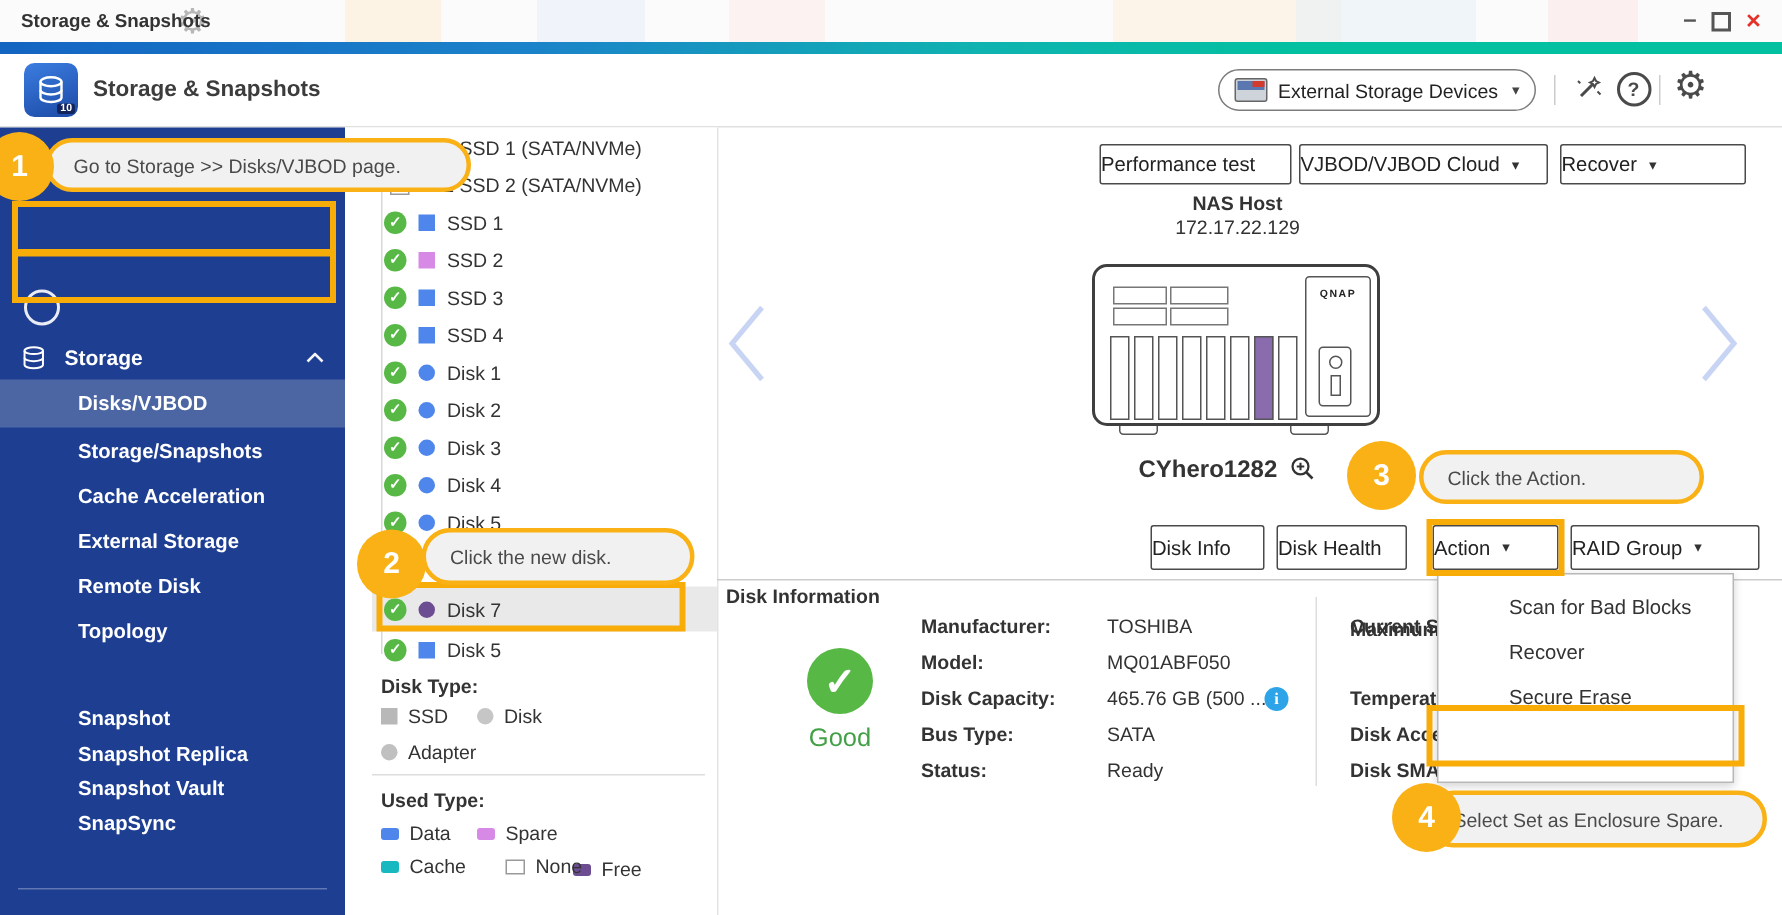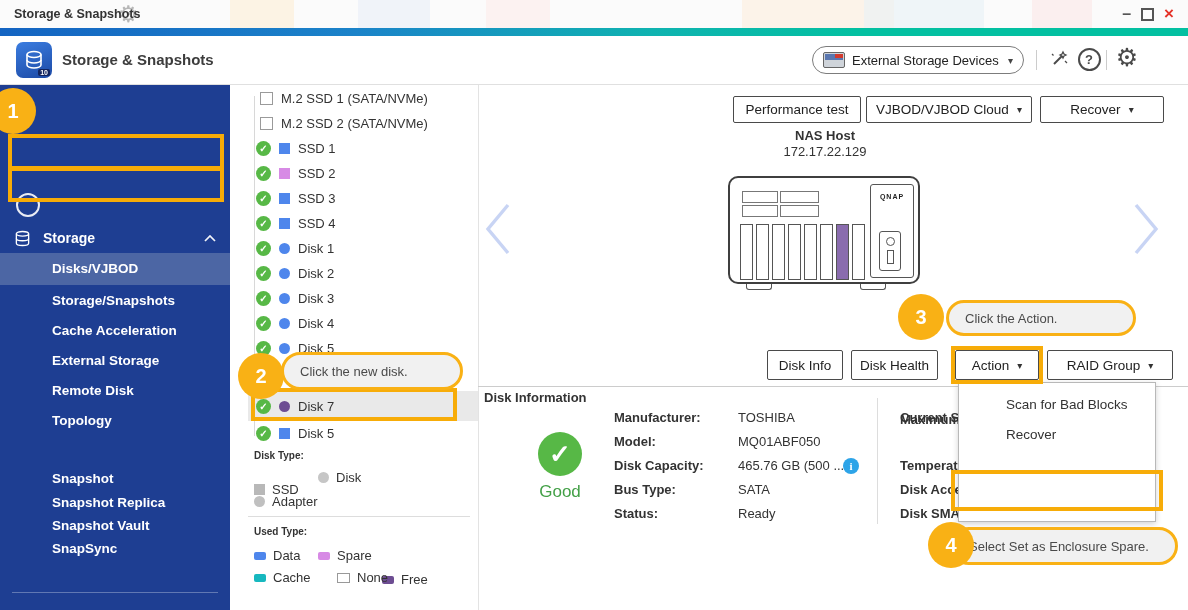--- a/index.html
+++ b/index.html
@@ -61,31 +61,31 @@
   .midpanel{left:230px;top:85px;width:248px;height:525px;background:#fff;border-right:1px solid #e3e3e3;}
   .treeline{position:absolute;left:254px;top:96px;width:1px;height:340px;background:#d8d8d8;}
   .drow{position:absolute;left:248px;width:230px;height:24px;display:flex;align-items:center;cursor:pointer;}
   .drow .chk{width:15px;height:15px;border-radius:50%;background:#57b846;color:#fff;font-size:10px;font-weight:bold;
              display:flex;align-items:center;justify-content:center;margin-left:8px;}
   .drow .cbox{width:11px;height:11px;border:1.5px solid #9a9a9a;background:#fff;margin-left:12px;}
   .drow .mark{width:11px;height:11px;margin-left:8px;}
   .drow .mark.ci{border-radius:50%;}
   .drow .dlabel{margin-left:8px;font-size:13px;color:#333;white-space:nowrap;}
   .selrow-bg{position:absolute;left:248px;top:391px;width:230px;height:30px;background:#e9e9e9;}
-  .legend-title{position:absolute;left:254px;font-size:10px;font-weight:bold;color:#333;}
+  .legend-title{position:absolute;left:254px;font-size:13px;font-weight:bold;color:#333;}
   .leg-item{position:absolute;display:flex;align-items:center;gap:7px;font-size:13px;color:#333;}
   .sw-sq{width:11px;height:11px;}
   .sw-ci{width:11px;height:11px;border-radius:50%;}
   .sw-bar{width:12px;height:8px;border-radius:2px;}
   .sw-none{width:11px;height:8px;border:1px solid #999;background:#fff;}
   .mid-div{position:absolute;left:248px;top:516px;width:222px;height:1px;background:#ddd;}
 
   
   .btn{position:absolute;border:1px solid #4a4a4a;border-radius:2px;background:#fff;font-size:13.5px;color:#222;
-       display:flex;align-items:center;justify-content:center;gap:8px;cursor:pointer;box-sizing:border-box;}
+       display:flex;align-items:center;gap:8px;cursor:pointer;box-sizing:border-box;}
   .btn .caret{font-size:10px;color:#333;}
   .ctext{text-align:center;}
   .nas{position:absolute;left:728px;top:176px;width:192px;height:108px;border:2px solid #3f3f3f;border-radius:10px;background:#fff;box-sizing:border-box;}
   .m2slot{position:absolute;border:1px solid #777;background:#fff;}
   .bays{position:absolute;left:10px;top:46px;display:flex;gap:3px;}
   .bay{width:13px;height:56px;border:1.5px solid #555;box-sizing:border-box;background:#fff;}
   .nas-rp{position:absolute;left:140px;top:6px;width:44px;height:94px;border:1.5px solid #555;border-radius:3px;box-sizing:border-box;}
   .nas-brand{position:absolute;left:0;top:8px;width:100%;text-align:center;font-size:7px;font-weight:bold;
              letter-spacing:1px;color:#222;}
   .nas-ctl{position:absolute;left:8px;top:46px;width:22px;height:40px;border:1.5px solid #555;border-radius:3px;box-sizing:border-box;}
@@ -287,21 +287,21 @@
   </div>
   <div class="drow" style="top:421px;">
     <span class="chk">✓</span>
     <span class="mark" style="background: rgb(78, 134, 236);"></span>
     <span class="dlabel">Disk 5</span>
   </div>
 
   <div class="obox" style="left:251px;top:388px;width:206px;height:33px;"></div>
 
   <div class="legend-title" style="top:450px;">Disk Type:</div>
-  <div class="leg-item" style="left:254px;top:482px;">
+  <div class="leg-item" style="left:254px;top:470px;">
     <span class="sw-sq" style="background:#b8b8b8;"></span>
     <span>SSD</span>
   </div>
   <div class="leg-item" style="left:318px;top:470px;">
     <span class="sw-ci" style="background:#c6c6c6;"></span>
     <span>Disk</span>
   </div>
   <div class="leg-item" style="left:254px;top:494px;">
     <span class="sw-ci" style="background:#c0c0c0;"></span>
     <span>Adapter</span>
@@ -363,20 +363,29 @@
       <div class="nas-brand">QNAP</div>
       <div class="nas-ctl">
         <span class="c1"></span>
         <span class="c2"></span>
       </div>
     </div>
   </div>
   <div class="foot" style="left:746px;"></div>
   <div class="foot" style="left:860px;"></div>
 
+  <div class="abs ctext" style="left:718px;top:304px;width:200px;font-size:16px;font-weight:bold;">
+    <span>CYhero1282</span>
+    <svg width="17" height="17" viewBox="0 0 17 17" style="vertical-align:-3px;margin-left:4px;">
+      <circle cx="7" cy="7" r="5.3" fill="none" stroke="#333" stroke-width="1.5"></circle>
+      <line x1="4.5" y1="7" x2="9.5" y2="7" stroke="#333" stroke-width="1.4"></line>
+      <line x1="7" y1="4.5" x2="7" y2="9.5" stroke="#333" stroke-width="1.4"></line>
+      <line x1="11" y1="11" x2="15" y2="15" stroke="#333" stroke-width="1.8"></line>
+    </svg>
+  </div>
 
   <svg class="navarrow" style="left:484px;top:202px;" width="28" height="54" viewBox="0 0 28 54">
     <polyline points="24,3 4,27 24,51" fill="none" stroke="#c8d4f4" stroke-width="3.4"></polyline>
   </svg>
   <svg class="navarrow" style="left:1132px;top:202px;" width="28" height="54" viewBox="0 0 28 54">
     <polyline points="4,3 24,27 4,51" fill="none" stroke="#c8d4f4" stroke-width="3.4"></polyline>
   </svg>
 
   <div class="btn" style="left:767px;top:350px;width:76px;height:30px;">
     <span>Disk Info</span>
@@ -420,23 +429,27 @@
 
   <div class="fieldlabel" style="left:900px;top:410px;">Current Sp</div>
   <div class="fieldlabel" style="left:900px;top:412px;">Maximum</div>
   <div class="fieldlabel" style="left:900px;top:458px;">Temperatu</div>
   <div class="fieldlabel" style="left:900px;top:482px;">Disk Acce</div>
   <div class="fieldlabel" style="left:900px;top:506px;">Disk SMA</div>
 
   <div class="menu">
     <div class="mi">Scan for Bad Blocks</div>
     <div class="mi">Recover</div>
+    <div class="mi">Secure Erase</div>
   </div>
   <div class="obox" style="left:951px;top:470px;width:212px;height:41px;z-index:26;"></div>
 
+  <div class="co-tip" style="left:30px;top:92px;width:284px;height:36px;">
+    <span>Go to Storage &gt;&gt; Disks/VJBOD page.</span>
+  </div>
   <div class="co-circle" style="left:-10px;top:88px;">
     <span>1</span>
   </div>
 
   <div class="co-tip" style="left:281px;top:352px;width:182px;height:38px;">
     <span>Click the new disk.</span>
   </div>
   <div class="co-circle" style="left:238px;top:353px;">
     <span>2</span>
   </div>

